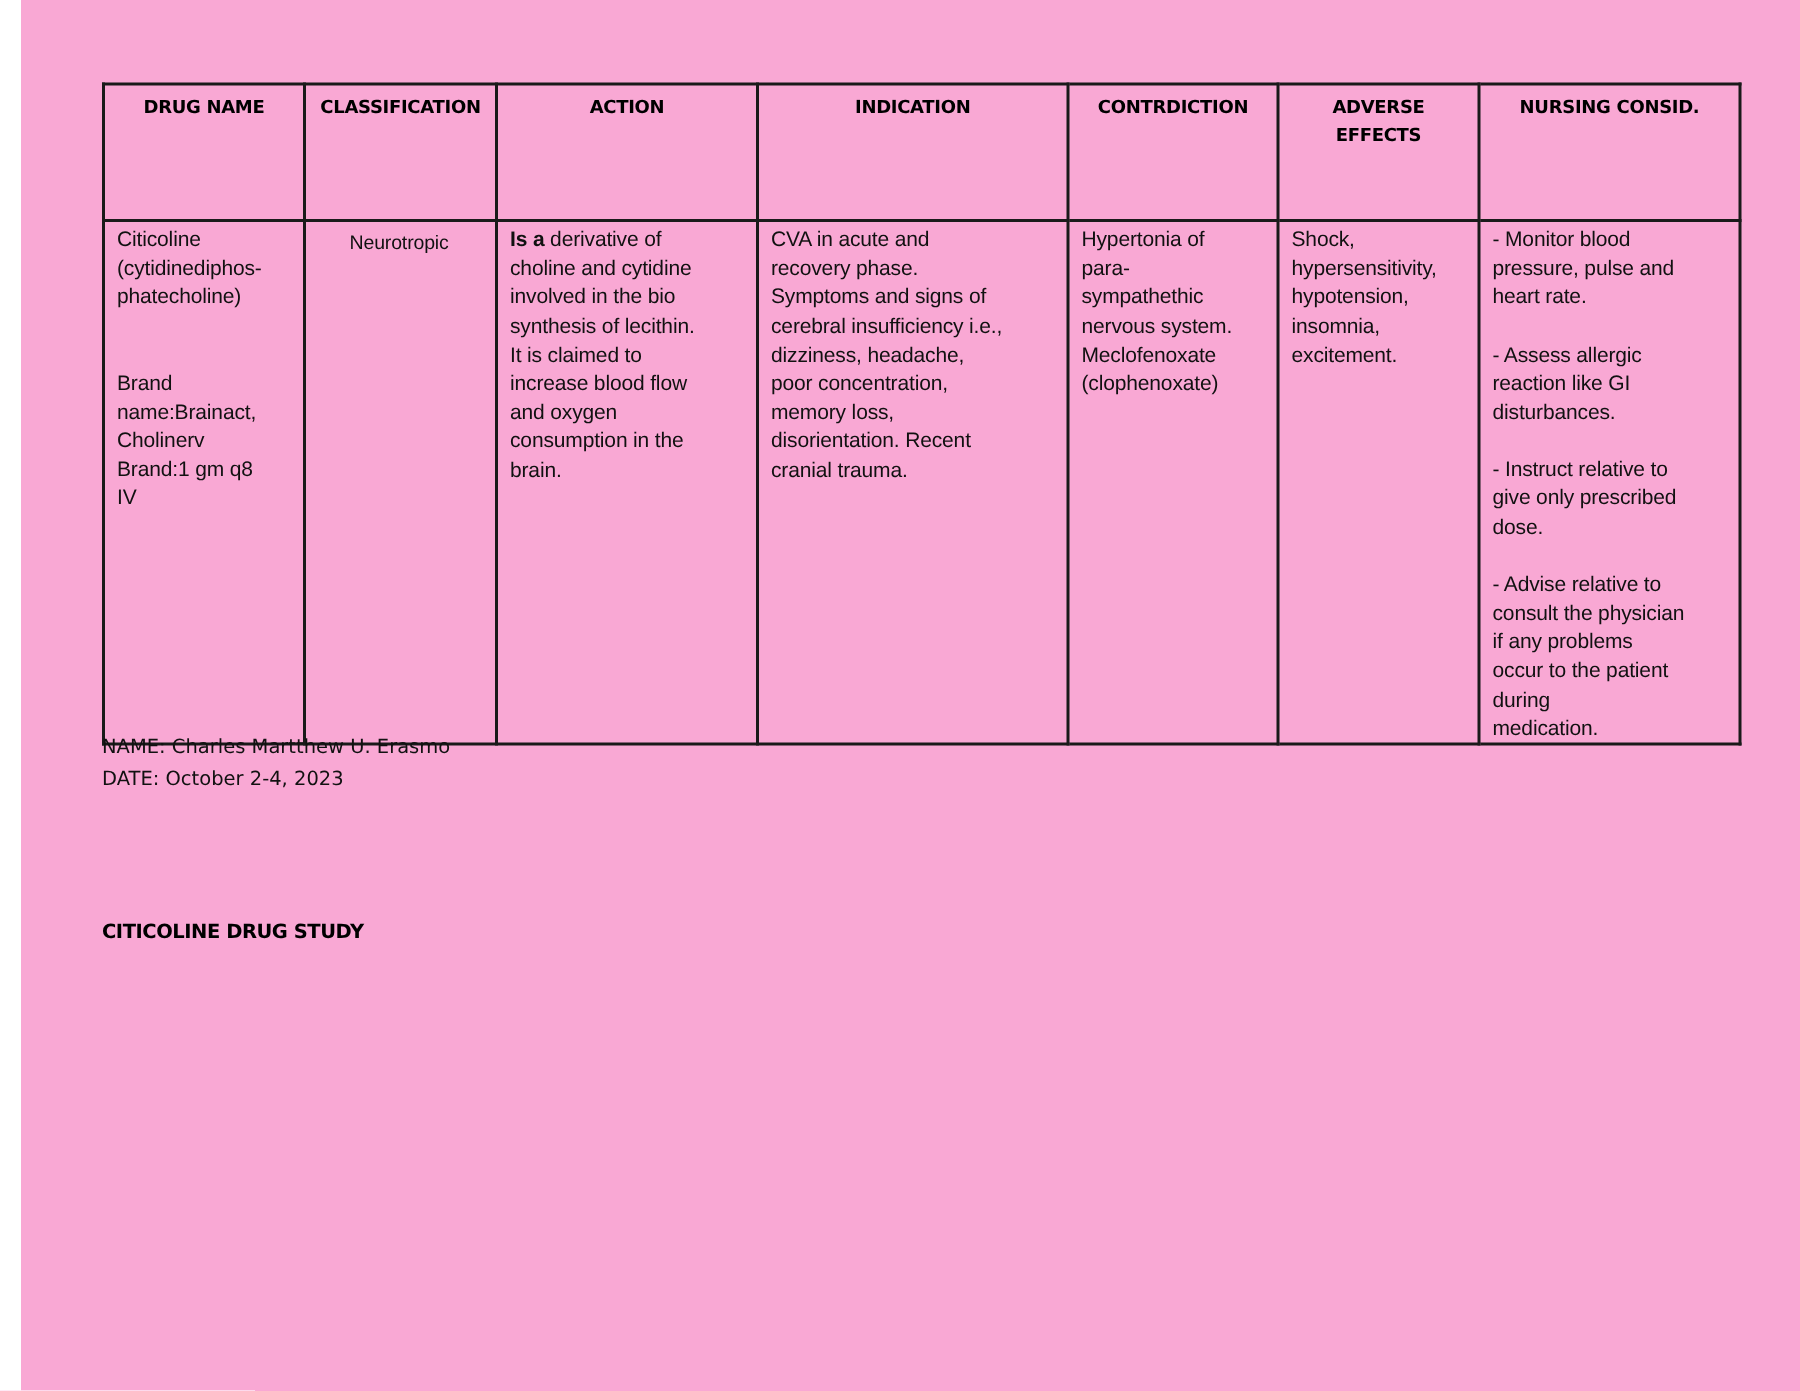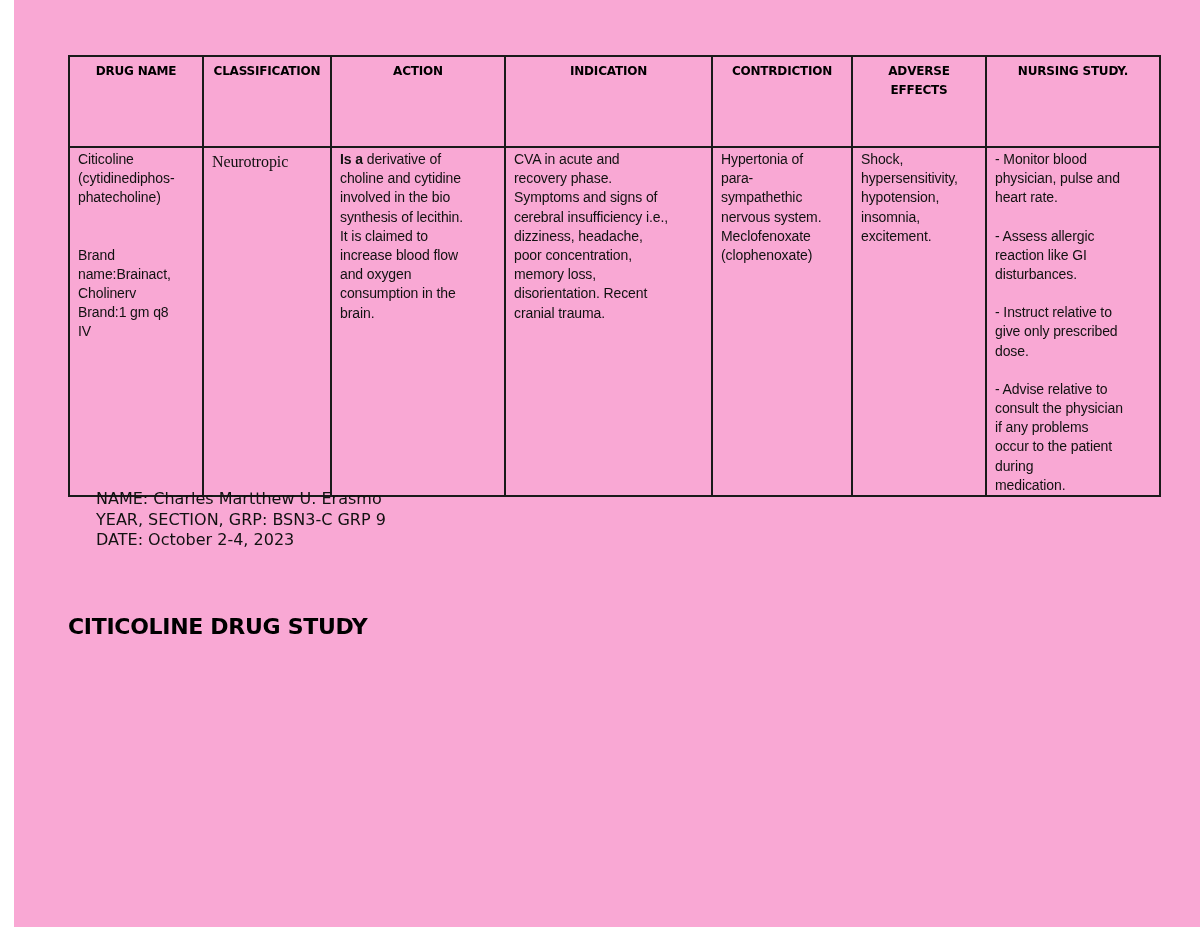--- a/index.html
+++ b/index.html
@@ -47,57 +47,57 @@
     table.drug-table td {
       height: 344px;
       font-family: "Liberation Sans", sans-serif;
       font-size: 14px;
       line-height: 19.2px;
       color: #111;
       padding: 2px 4px 0 8px;
       letter-spacing: -0.1px;
     }
     td.c-class .cell-text {
-      font-family: Liberation Serif, serif;
-      font-size: 16px;
+      font-family: Liberation Sans, sans-serif;
+      font-size: 13px;
       padding-top: 2px;
+      margin-left: 21px;
     }
     .cell-text {
       display: block;
       white-space: pre-line;
     }
     .bold-lead {
       font-weight: bold;
       text-align: right;
     }
     .gap {
       display: block;
       height: 19px;
     }
     .footer {
       position: absolute;
       left: 54px;
       top: 489px;
       font-family: "DejaVu Sans", "Liberation Sans", sans-serif;
-      font-size: 16px;
+      font-size: 13px;
       line-height: 20.7px;
       color: #111;
-      margin-left: 28px;
     }
     .footer .line {
       display: block;
       white-space: nowrap;
     }
     .doc-title {
       position: absolute;
       left: 54px;
       top: 614px;
       font-family: "DejaVu Sans", "Liberation Sans", sans-serif;
       font-weight: bold;
-      font-size: 22px;
+      font-size: 13px;
       color: #000;
       letter-spacing: -0.3px;
       white-space: nowrap;
       text-align: center;
     }
   </style>
 </head>
 <body>
 
 <div class="page">
@@ -127,21 +127,21 @@
             <span class="cell-text">INDICATION</span>
           </th>
         <th>
             <span class="cell-text">CONTRDICTION</span>
           </th>
         <th>
             <span class="cell-text">ADVERSE
 EFFECTS</span>
           </th>
         <th>
-            <span class="cell-text">NURSING STUDY.</span>
+            <span class="cell-text">NURSING CONSID.</span>
           </th>
       </tr>
     </thead>
     <tbody>
       <tr>
         <td class="c-drug">
           <span class="cell-text">Citicoline
 (cytidinediphos-
 phatecholine)</span>
           <span class="gap"></span>
@@ -187,21 +187,21 @@
         </td>
         <td class="c-adverse">
           <span class="cell-text">Shock,
 hypersensitivity,
 hypotension,
 insomnia,
 excitement.</span>
         </td>
         <td class="c-nursing">
           <span class="cell-text">- Monitor blood
-physician, pulse and
+pressure, pulse and
 heart rate.</span>
           <span class="gap"></span>
           <span class="cell-text">- Assess allergic
 reaction like GI
 disturbances.</span>
           <span class="gap"></span>
           <span class="cell-text">- Instruct relative to
 give only prescribed
 dose.</span>
           <span class="gap"></span>
@@ -211,19 +211,18 @@
 occur to the patient
 during
 medication.</span>
         </td>
       </tr>
     </tbody>
   </table>
 
   <div class="footer">
     <span class="line">NAME: Charles Martthew U. Erasmo</span>
-    <span class="line">YEAR, SECTION, GRP: BSN3-C GRP 9</span>
     <span class="line">DATE: October 2-4, 2023</span>
   </div>
 
   <div class="doc-title">CITICOLINE DRUG STUDY</div>
 
 </div>
 
 </body></html>

